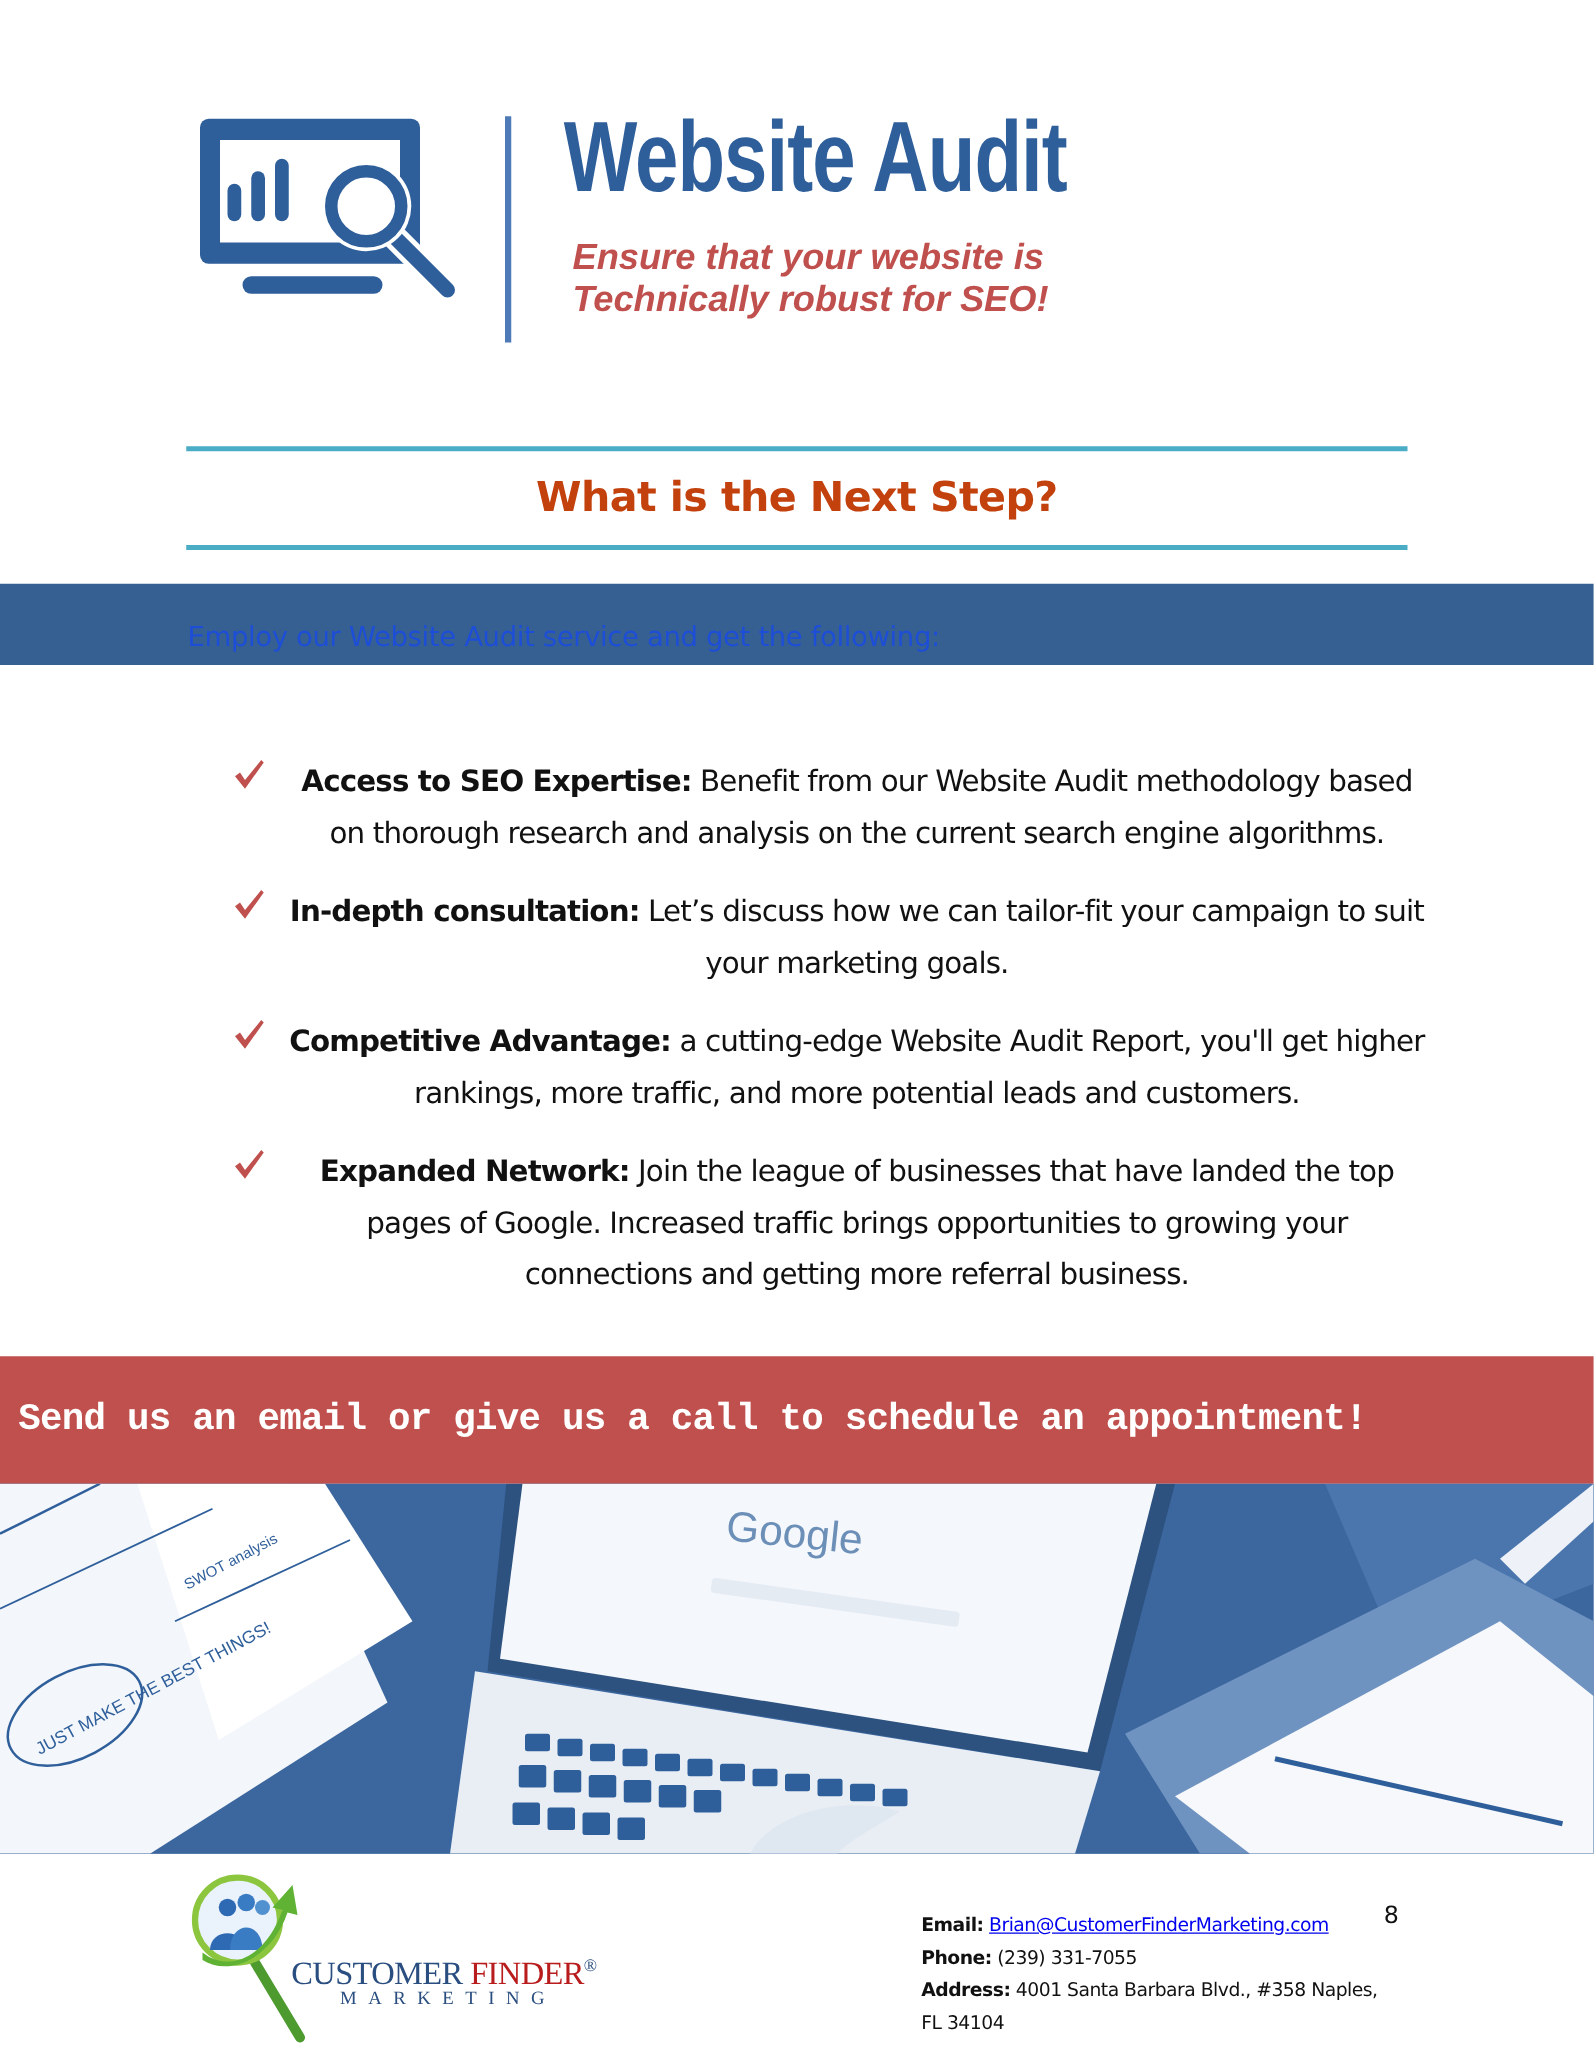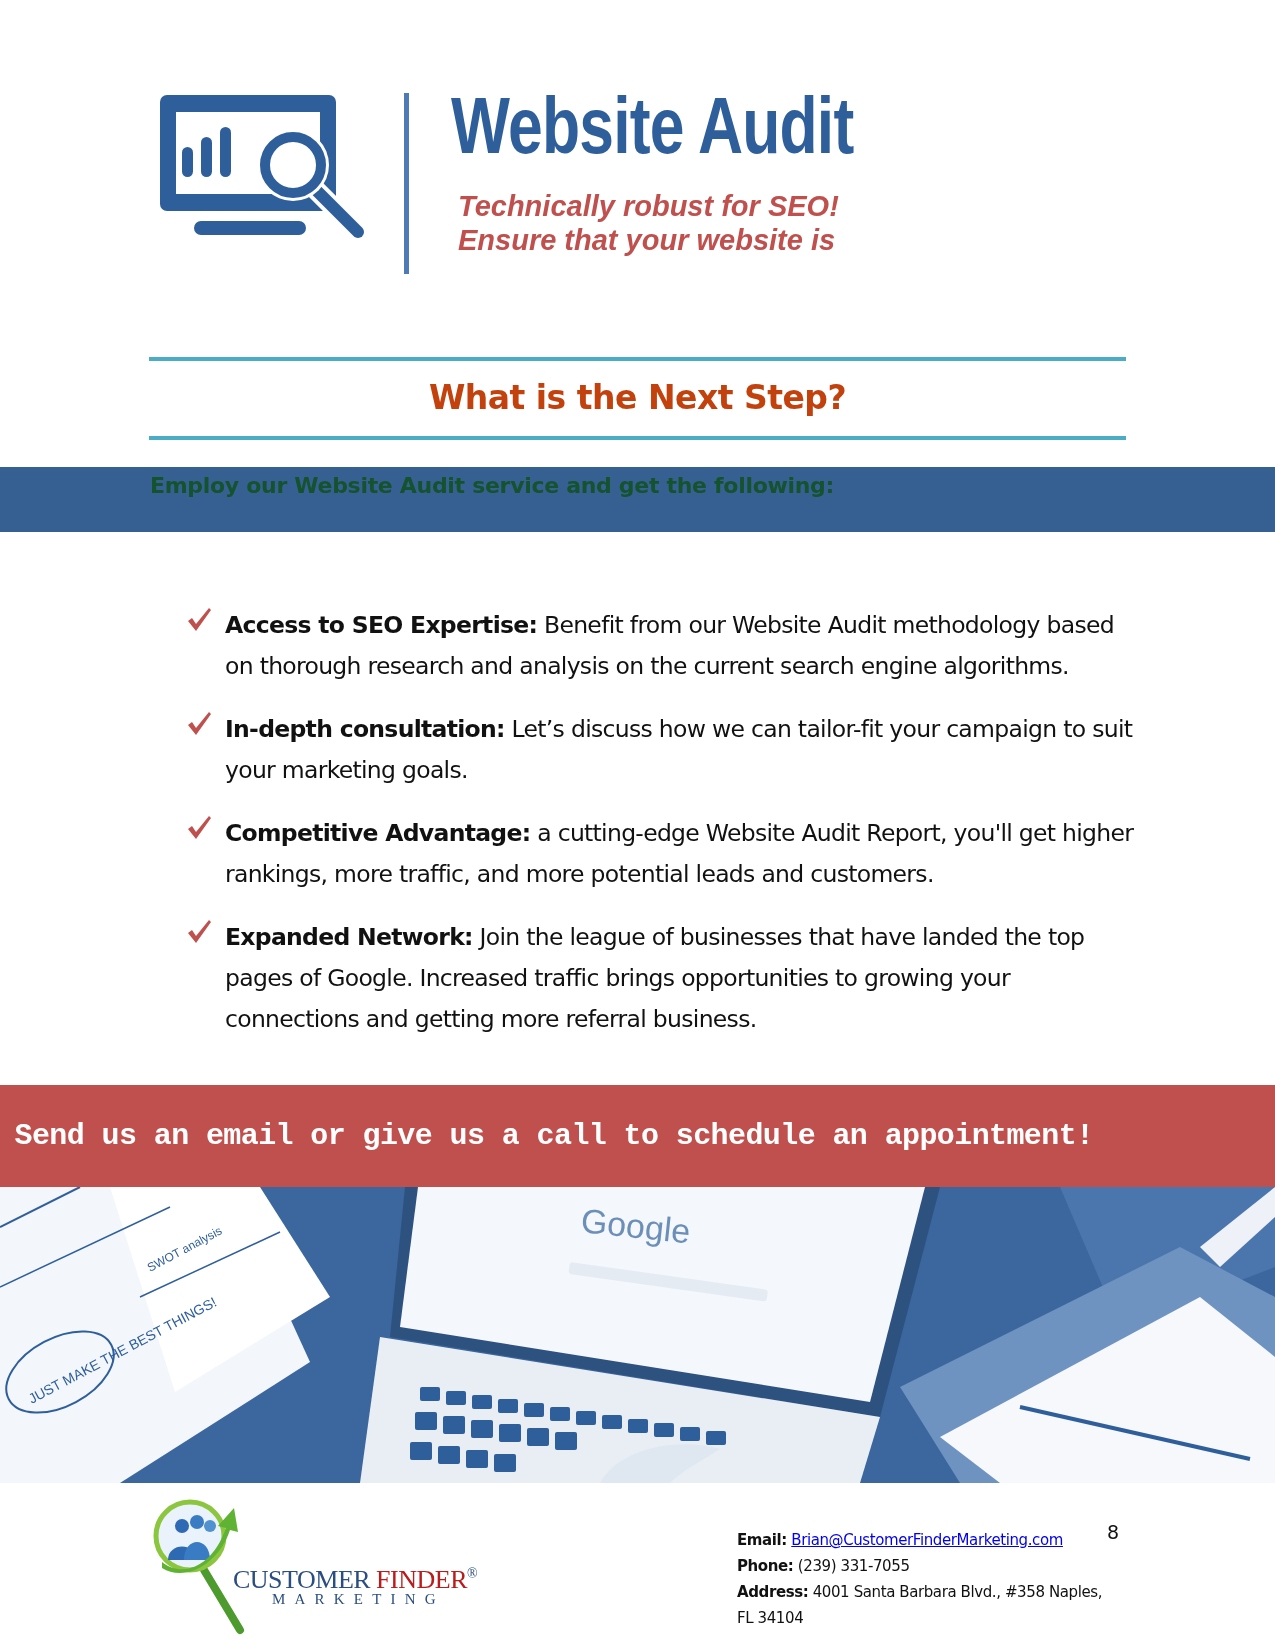--- a/index.html
+++ b/index.html
@@ -31,35 +31,36 @@
     #section-heading {
       left: 149px; top: 374px; width: 977px; text-align: center;
       font-family: "DejaVu Sans", sans-serif; font-weight: bold;
       font-size: 33px; line-height: 48px; color: #c2410c;
       letter-spacing: -0.5px;
     }
 
     
     #blue-banner { left: 0; top: 467px; width: 1275px; height: 65px; background: #376092; }
     #blue-banner-text {
-      left: 150px; top: 471px;
-      font-family: "DejaVu Sans", sans-serif; font-weight: bold;
-      font-size: 22px; line-height: 30px; color: #14532d; white-space: nowrap;
+      left: 150px; top: 496px;
+      font-family: "DejaVu Sans", sans-serif; font-weight: normal;
+      font-size: 22px; line-height: 30px; color: #1d4ed8; white-space: nowrap;
       letter-spacing: -0.3px;
     }
 
     
     #benefits { left: 186px; top: 605px; width: 960px; }
     .benefit { position: relative; padding-left: 39px; margin-bottom: 22px; }
     .benefit .check {
       position: absolute; left: 0; top: 2px; width: 26px; height: 26px;
     }
     .benefit p {
       font-family: "DejaVu Sans", sans-serif; font-size: 23.5px; line-height: 41px; color: #111;
       letter-spacing: -0.7px;
+      text-align: center;
     }
     .benefit p b { font-weight: bold; }
 
     
     #red-banner { left: 0; top: 1085px; width: 1275px; height: 102px; background: #c0504d; }
     #red-banner-text {
       left: 0; top: 1116px; width: 1108px; text-align: center;
       font-family: Liberation Mono, monospace; font-weight: bold;
       font-size: 30px; line-height: 40px; color: #ffffff; white-space: nowrap;
       letter-spacing: -0.6px;
@@ -107,22 +108,22 @@
   <rect x="64" y="37" width="11" height="50" rx="5.5" fill="#2f5f9b"></rect>
   <rect x="38" y="131" width="112" height="14" rx="7" fill="#2f5f9b"></rect>
   <line x1="160" y1="100" x2="202" y2="142" stroke="#ffffff" stroke-width="20" stroke-linecap="round"></line>
   <line x1="160" y1="100" x2="202" y2="142" stroke="#2f5f9b" stroke-width="12" stroke-linecap="round"></line>
   <circle cx="137" cy="75" r="36" fill="#ffffff"></circle>
   <circle cx="137" cy="75" r="28" fill="#ffffff" stroke="#2f5f9b" stroke-width="10"></circle>
 </svg>
 <div id="header-divider" class="abs"></div>
 <div id="title" class="abs">Website Audit</div>
 <div id="subtitle" class="abs">
+  <div>Ensure that your website is</div>
   <div>Technically robust for SEO!</div>
-  <div>Ensure that your website is</div>
 </div>
 
 <div id="rule-top" class="abs teal-rule"></div>
 <div id="section-heading" class="abs">What is the Next Step?</div>
 <div id="rule-bottom" class="abs teal-rule"></div>
 
 <div id="blue-banner" class="abs"></div>
 <div id="blue-banner-text" class="abs">Employ our Website Audit service and get the following:</div>
 
 <div id="benefits" class="abs">

